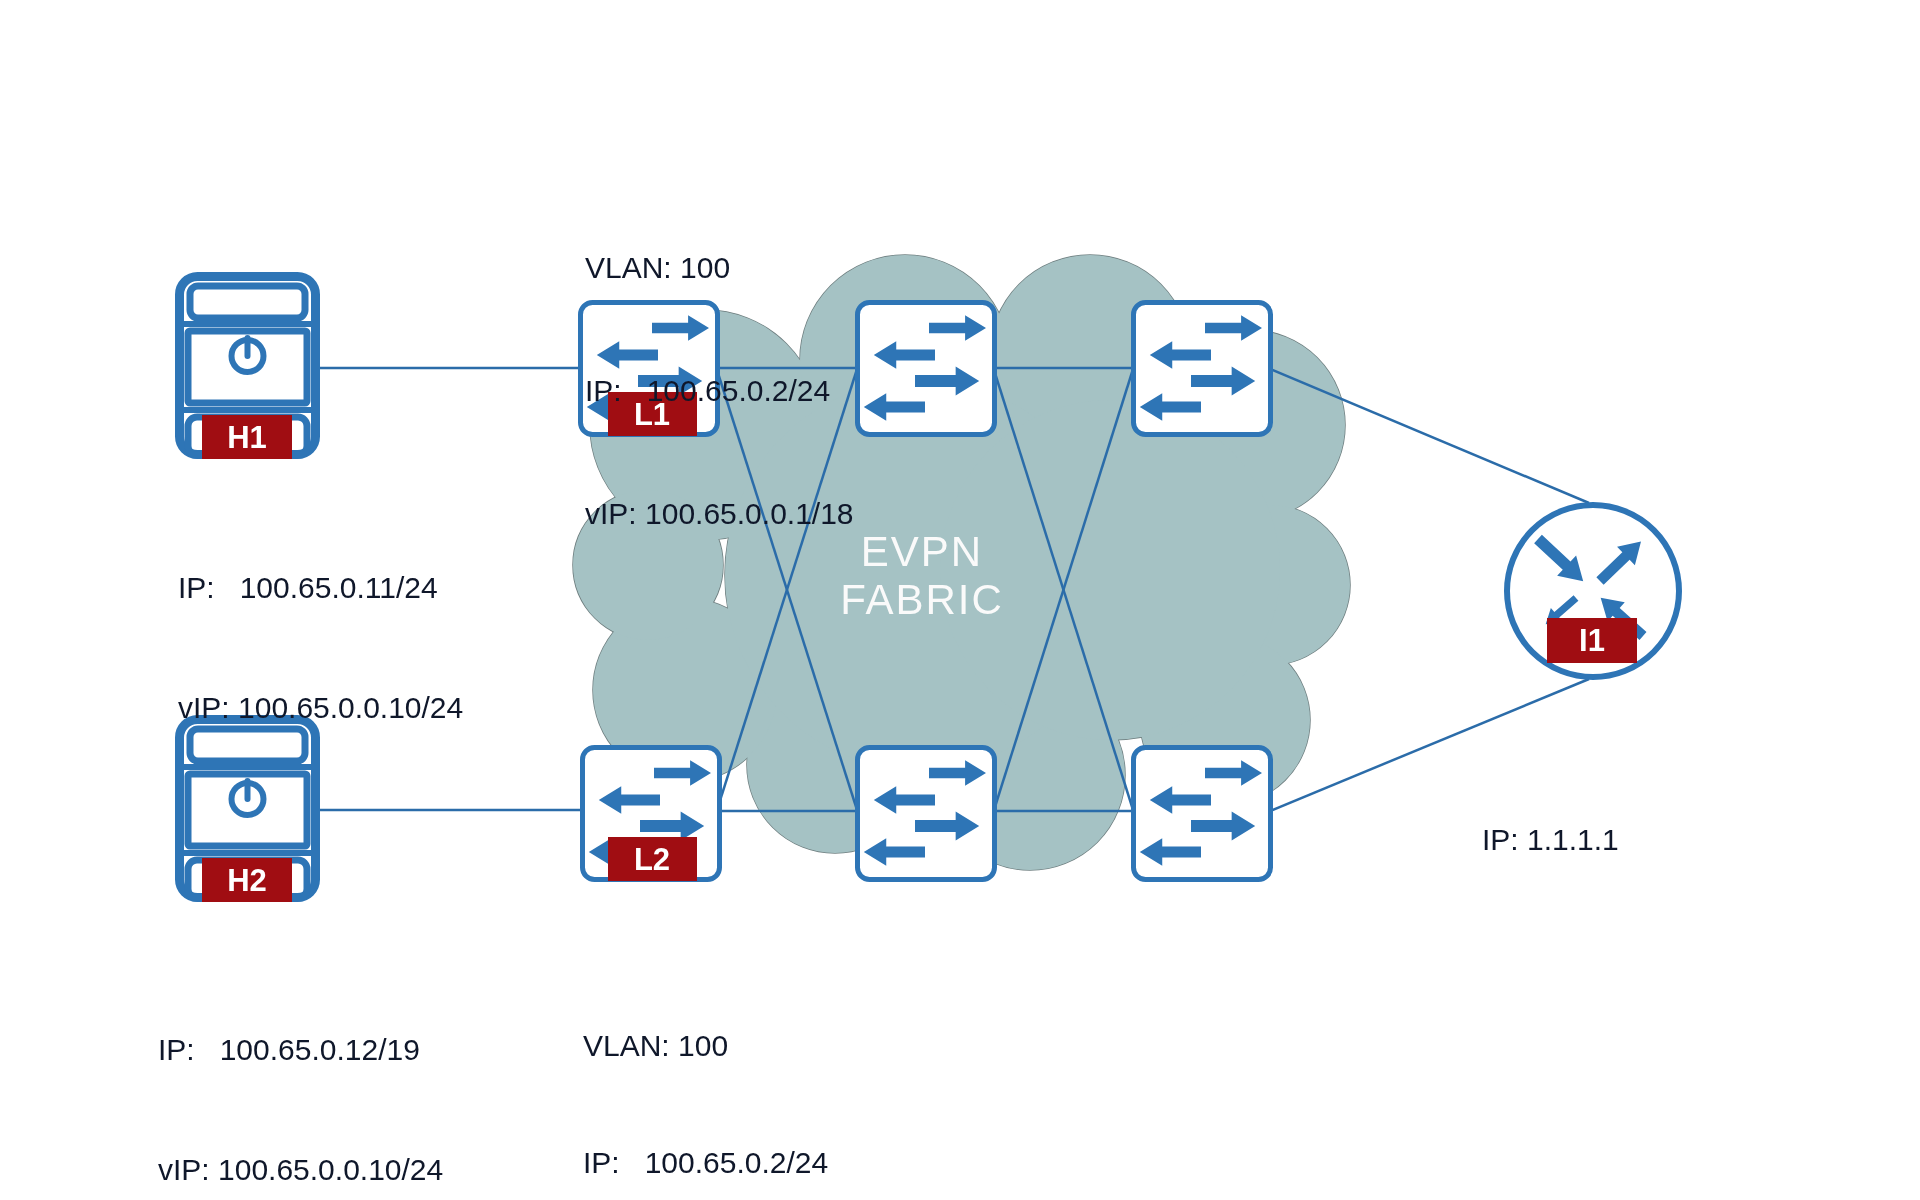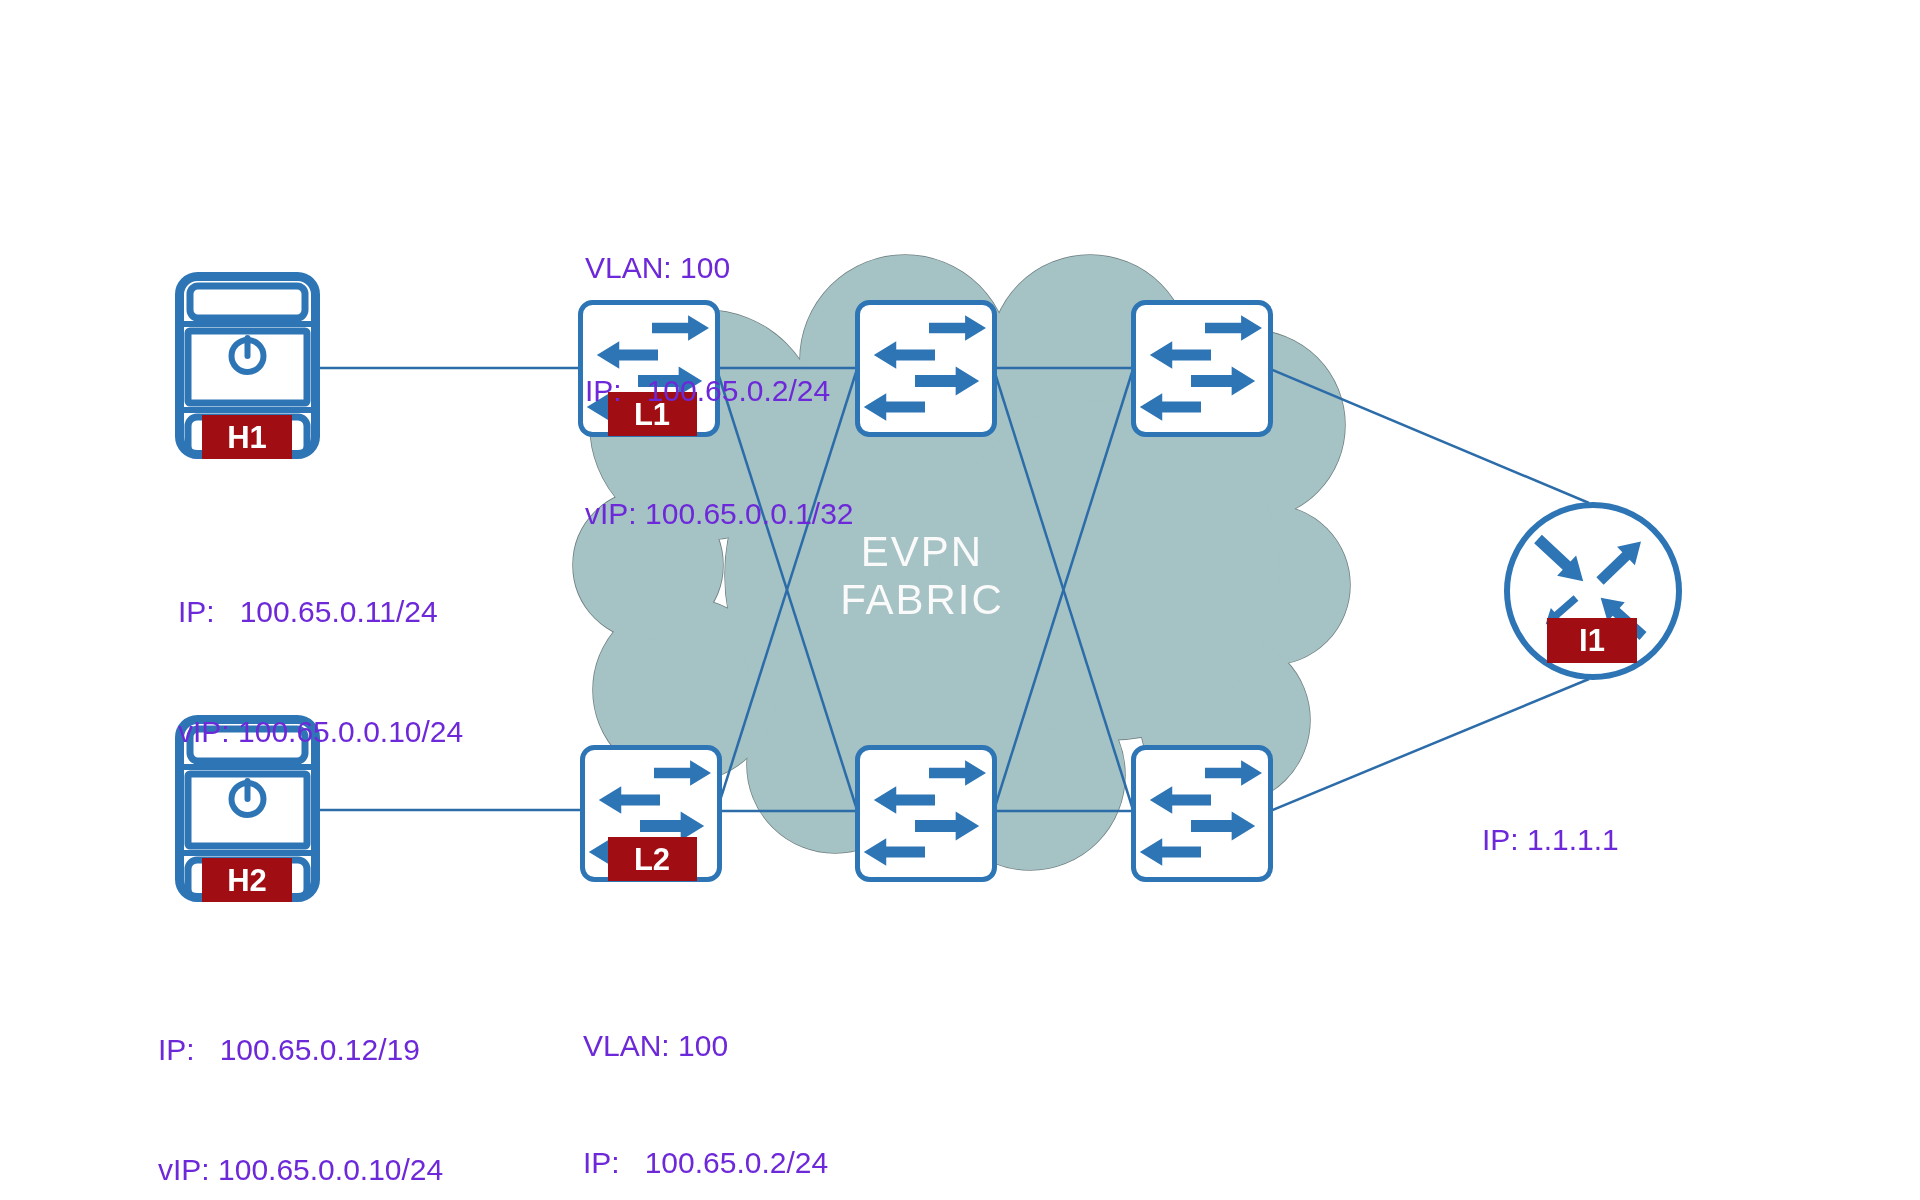--- a/index.html
+++ b/index.html
@@ -12,21 +12,21 @@
   .h-sep{stroke:#2E75B6;stroke-width:6;}
   .h-pwr{fill:none;stroke:#2E75B6;stroke-width:6;}
   .h-pwrline{stroke:#2E75B6;stroke-width:6;stroke-linecap:round;}
   .r-circ{fill:#ffffff;stroke:#2E75B6;stroke-width:6;}
   .link{stroke:#2B6CA9;stroke-width:2.5;fill:none;}
   .cloud-c{fill:#A5C2C4;stroke:#6F7F80;stroke-width:1.5;}
   .cloud-f{fill:#A5C2C4;}
   .badge{fill:#A00D12;}
   .badge-t{fill:#ffffff;font-family:"Liberation Sans",sans-serif;font-weight:bold;font-size:31px;text-anchor:middle;}
   .cloud-label{fill:#FAFAFA;font-family:"Liberation Sans",sans-serif;font-size:42px;letter-spacing:2px;text-anchor:middle;}
-  .note{position:absolute;color:#6d28d9;font-size:30px;line-height:41px;white-space:pre;}
+  .note{position:absolute;color:#0f172a;font-size:30px;line-height:41px;white-space:pre;}
 </style>
 </head>
 <body>
 
 <div id="stage">
 
   <svg width="1920" height="1200" viewBox="0 0 1920 1200">
     <defs>
       <path id="arrow" d="M0,-5.5 L38,-5.5 L38,-13.5 L60,0 L38,13.5 L38,5.5 L0,5.5 Z"></path>
       <g id="switch-shape">
@@ -140,24 +140,24 @@
       <rect class="badge" x="608" y="837" width="89" height="44"></rect>
       <text class="badge-t" x="652" y="870">L2</text>
       <rect class="badge" x="1547" y="618" width="90" height="45"></rect>
       <text class="badge-t" x="1592" y="651">I1</text>
     </g>
   </svg>
 
   <div class="note" style="left:585px;top:165px;">
     <div>VLAN: 100</div>
     <div>IP:   100.65.0.2/24</div>
-    <div>vIP: 100.65.0.0.1/32</div>
+    <div>vIP: 100.65.0.0.1/18</div>
   </div>
 
-  <div class="note" style="left:178px;top:512px;line-height:40px;">
+  <div class="note" style="left:178px;top:488px;line-height:40px;">
     <div>IP:   100.65.0.11/24</div>
     <div>vIP: 100.65.0.0.10/24</div>
   </div>
 
   <div class="note" style="left:158px;top:950px;line-height:40px;">
     <div>IP:   100.65.0.12/19</div>
     <div>vIP: 100.65.0.0.10/24</div>
     
   </div>
 

